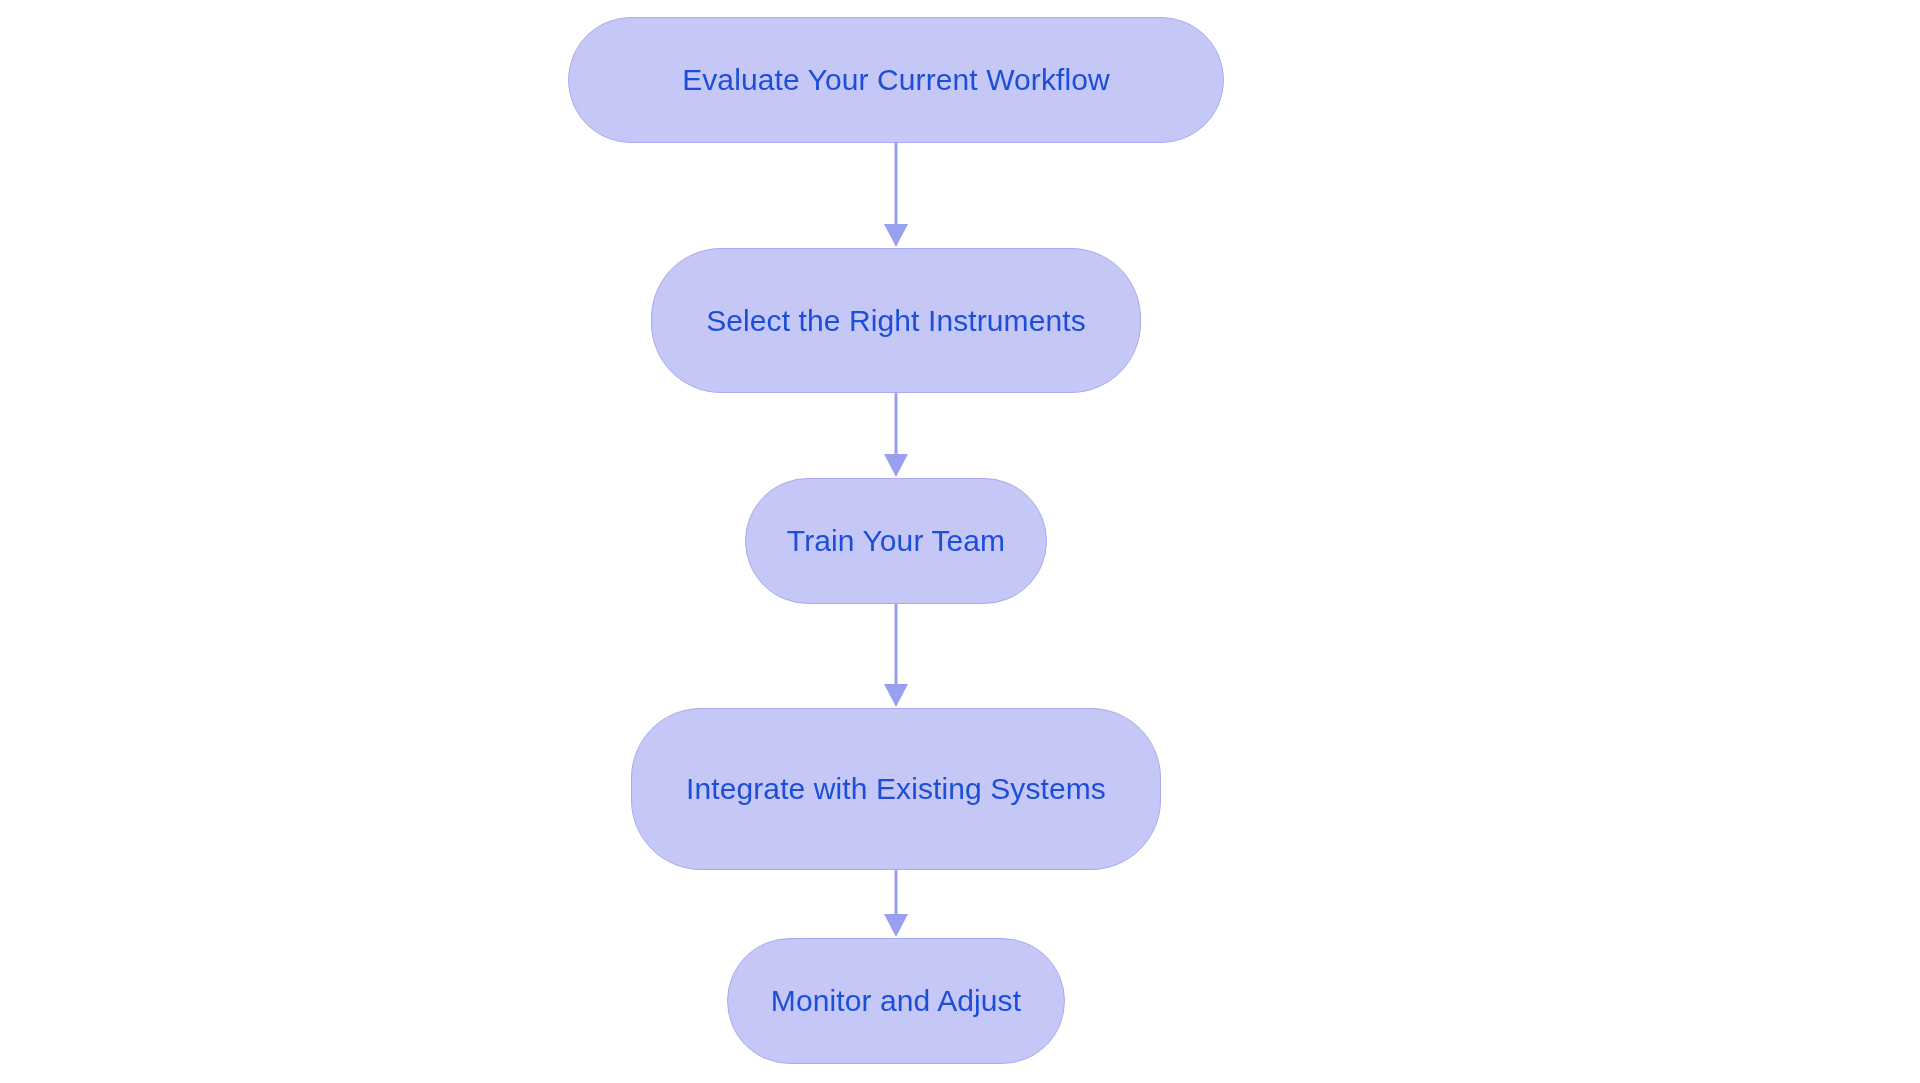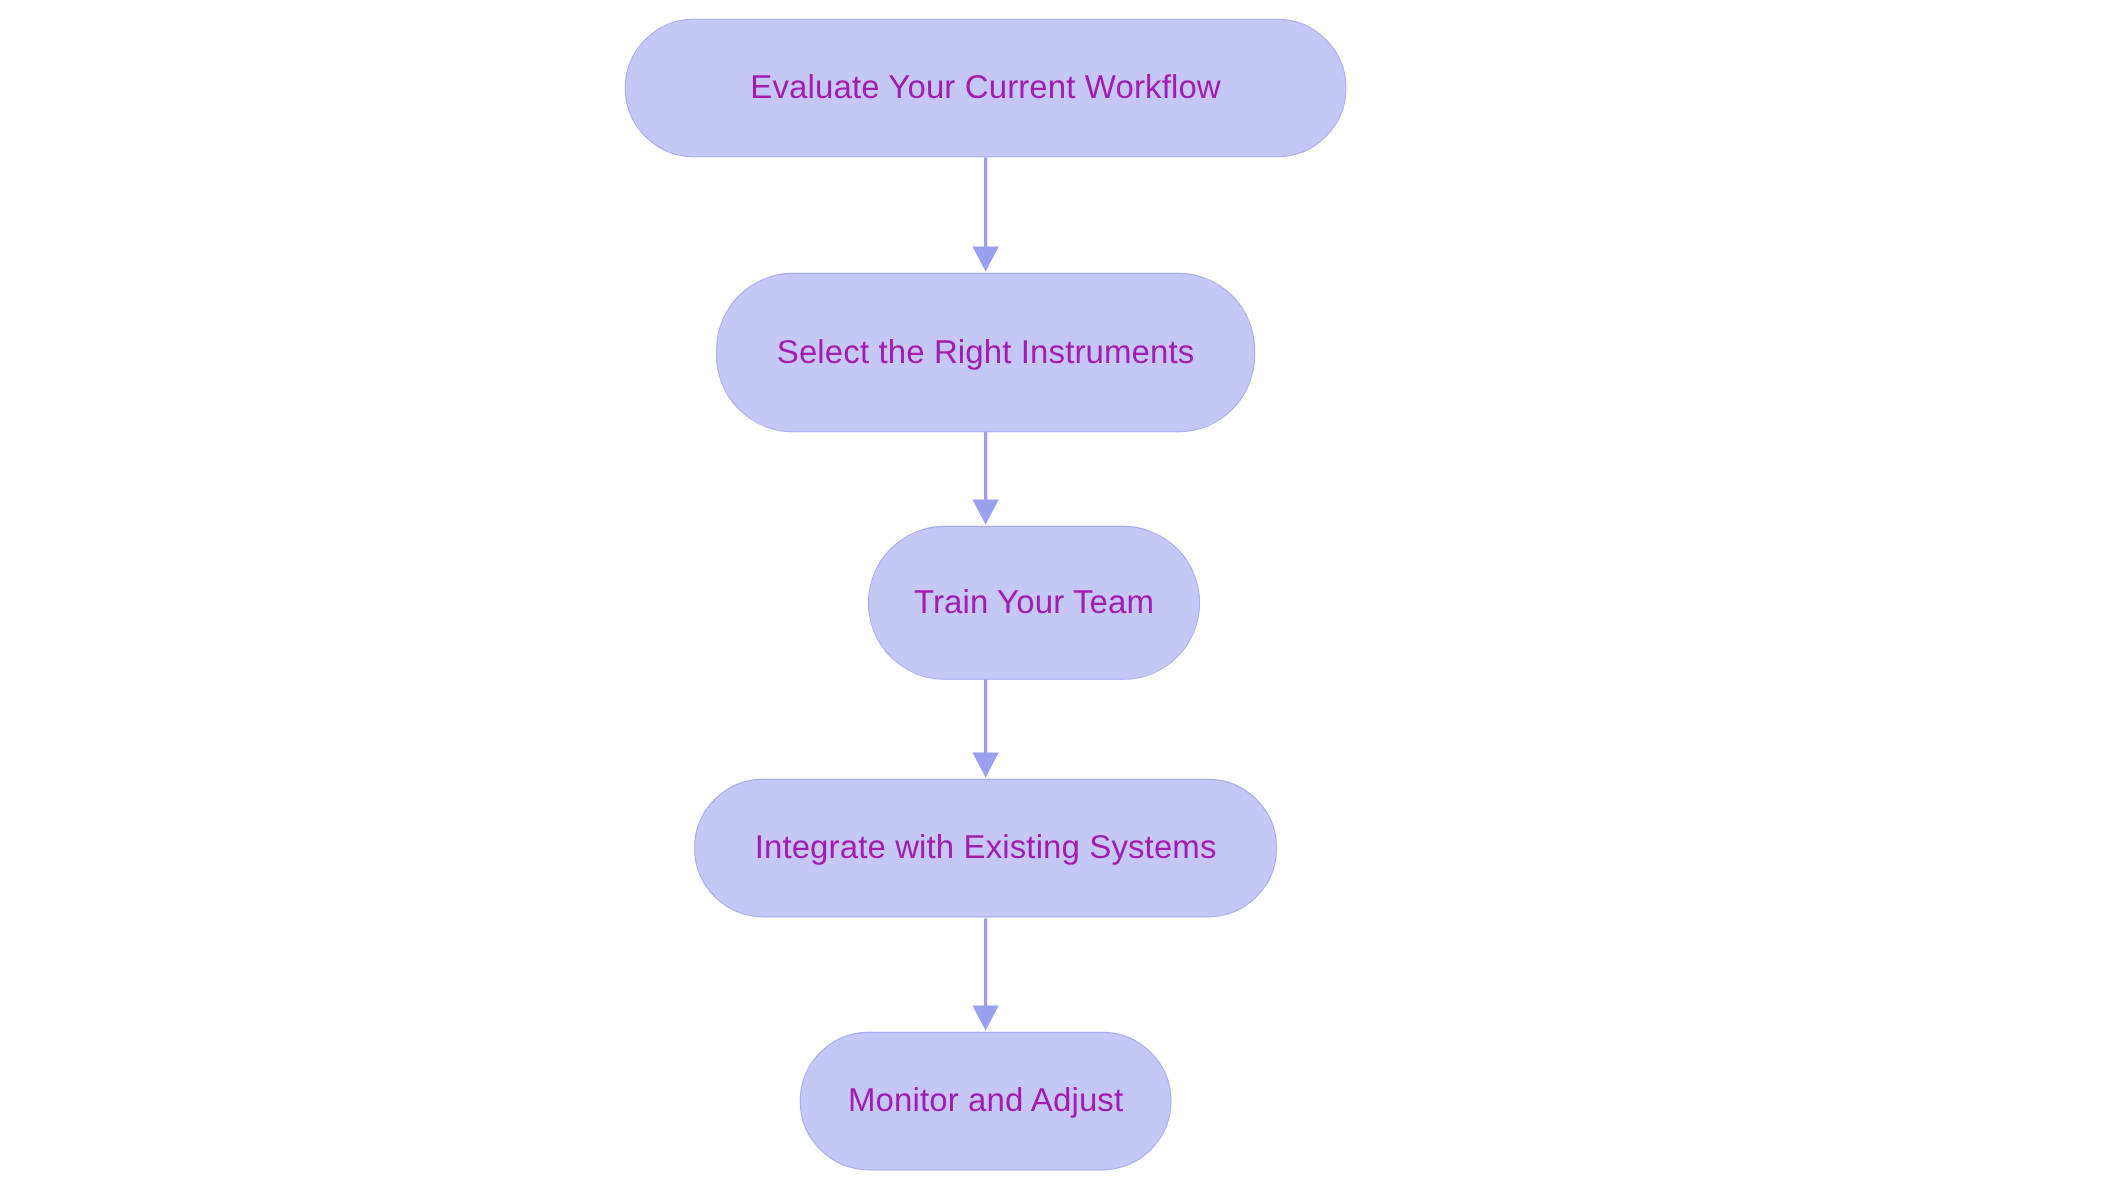--- a/index.html
+++ b/index.html
@@ -36,21 +36,21 @@
     display: flex;
     align-items: center;
     justify-content: center;
     background: #c5c8f7;
     border: 1px solid #a8abef;
     border-radius: 70px;
     transform: translateX(-50%);
   }
 
   .node-label {
-    color: #a21caf;
+    color: #1d4ed8;
     font-family: "Liberation Sans", "DejaVu Sans", sans-serif;
     font-size: 30px;
     font-weight: 400;
     letter-spacing: 0.1px;
     white-space: nowrap;
     line-height: 1;
     text-align: center;
   }
 
   .edge-layer {
@@ -89,25 +89,25 @@
   <div class="flow-stage">
 
     <div class="node" style="left:896px; top:17px; width:656px; height:126px;">
       <span class="node-label">Evaluate Your Current Workflow</span>
     </div>
 
     <div class="node" style="left:896px; top:248px; width:490px; height:145px;">
       <span class="node-label">Select the Right Instruments</span>
     </div>
 
-    <div class="node" style="left:940px; top:478px; width:302px; height:140px;justify-content:center;">
+    <div class="node" style="left:896px; top:478px; width:302px; height:126px;justify-content:center;">
       <span class="node-label">Train Your Team</span>
     </div>
 
-    <div class="node" style="left:896px; top:708px; width:530px; height:126px;">
+    <div class="node" style="left:896px; top:708px; width:530px; height:162px;">
       <span class="node-label">Integrate with Existing Systems</span>
     </div>
 
     <div class="node" style="left:896px; top:938px; width:338px; height:126px;">
       <span class="node-label">Monitor and Adjust</span>
     </div>
 
   </div>
 </div>
 

